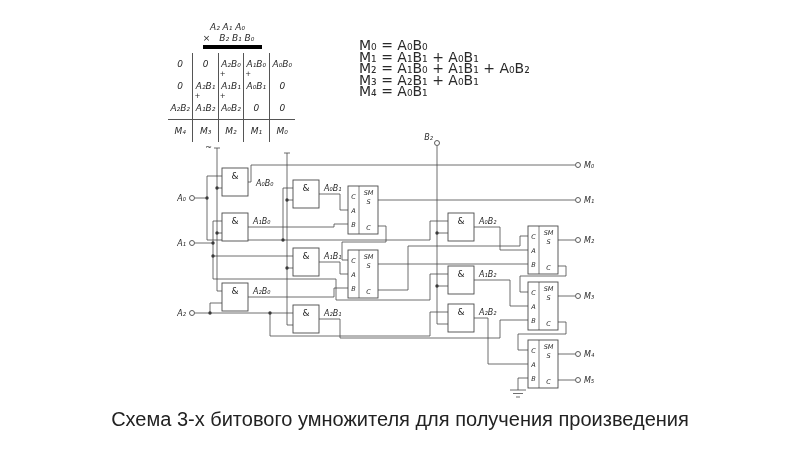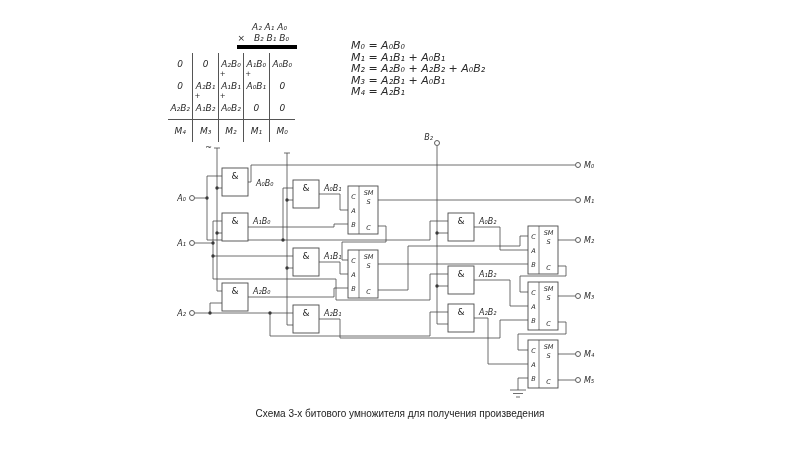--- a/index.html
+++ b/index.html
@@ -2,46 +2,46 @@
 <html><head>
 <meta charset="utf-8">
 <style>
   html,body{margin:0;padding:0}
   body{
     width:800px;height:449px;background:#ffffff;position:relative;overflow:hidden;
     font-family:"DejaVu Sans",sans-serif;color:#222;
   }
   
   .mult-table{position:absolute;left:168px;top:22px;width:129px;font-size:9px;font-style:italic;color:#2a2a2a}
-  .mt-head{text-align:right}
+  .mt-head{text-align:center}
   .mt-line1{padding-right:10px;line-height:11px}
   .mt-line2{display:inline-block;border-bottom:4px solid #000000;padding:0 8px 1px 0;line-height:11px}
   .mt-x{margin-right:9px}
   .mt-grid{display:grid;grid-template-columns:repeat(5,25.4px);margin-top:4px}
   .mt-cell{position:relative;height:22px;line-height:22px;text-align:center;border-right:1px solid #555}
   .mt-cell:nth-child(5n){border-right:none}
   .mt-res{border-top:1px solid #555}
   .plus{position:absolute;left:1px;top:-5px;font-size:7px;line-height:8px;font-style:normal;color:#2a2a2a}
   
-  .equations{position:absolute;left:351px;top:40px;font-size:11px;font-style:italic;line-height:11.5px;color:#2a2a2a}
+  .equations{position:absolute;left:359px;top:40px;font-size:14px;line-height:11.5px;color:#2a2a2a}
   
   svg.circuit{position:absolute;left:0;top:0}
   .wire{fill:none;stroke:#4a4a4a;stroke-width:0.8}
   .box{fill:#ffffff;stroke:#4a4a4a;stroke-width:0.9}
   .div{stroke:#4a4a4a;stroke-width:0.7}
   .dot{fill:#3a3a3a}
   .term{fill:#ffffff;stroke:#4a4a4a;stroke-width:0.9}
   svg text{font-family:"DejaVu Sans",sans-serif;fill:#2a2a2a}
   .lbl{font-size:8px;font-style:italic}
   .pin{font-size:6.5px;font-style:italic}
   .sm{font-size:6.5px;font-style:italic}
   .amp{font-size:9px}
   
   .caption{position:absolute;left:0;right:0;top:408px;text-align:center;
-           font-family:"Liberation Sans","DejaVu Sans",sans-serif;font-size:10px;color:#222}
+           font-family:"Liberation Sans","DejaVu Sans",sans-serif;font-size:20px;color:#222}
 </style>
 </head>
 <body>
 
 <div class="mult-table">
   <div class="mt-head">
     <div class="mt-line1">A₂ A₁ A₀</div>
     <div class="mt-line2"><span class="mt-x">×</span><span>B₂ B₁ B₀</span></div>
   </div>
   <div class="mt-grid">
@@ -67,23 +67,23 @@
     <div class="mt-cell mt-res"><span>M₃</span></div>
     <div class="mt-cell mt-res"><span>M₂</span></div>
     <div class="mt-cell mt-res"><span>M₁</span></div>
     <div class="mt-cell mt-res"><span>M₀</span></div>
   </div>
 </div>
 
 <div class="equations">
   <div class="eq">M₀ = A₀B₀</div>
   <div class="eq">M₁ = A₁B₁ + A₀B₁</div>
-  <div class="eq">M₂ = A₂B₀ + A₂B₂ + A₀B₂</div>
+  <div class="eq">M₂ = A₁B₀ + A₁B₁ + A₀B₂</div>
   <div class="eq">M₃ = A₂B₁ + A₀B₁</div>
-  <div class="eq">M₄ = A₂B₁</div>
+  <div class="eq">M₄ = A₀B₁</div>
 </div>
 
 <svg class="circuit" width="800" height="449" viewBox="0 0 800 449">
 
   <g>
     <path class="wire" d="M195 198 H207 M207 176 V240 M207 176 H222 M207 240 H430 V221 H448 M283 240 V188 H293"></path>
     <path class="wire" d="M195 243 H213 M213 221 V279 M213 221 H222 M213 256 H293 M213 279 H336 V300 H430 V274 H448"></path>
     <path class="wire" d="M195 313 H210 M210 303 V313 M210 303 H222 M210 313 H293 M270 313 V336 H430 V312 H448"></path>
     <path class="wire" d="M214 148 H220 M217 148 V291 H222 M217 188 H222 M217 233 H222"></path>
     <path class="wire" d="M284 153 H290 M287 153 V325 H293 M287 200 H293 M287 268 H293"></path>

